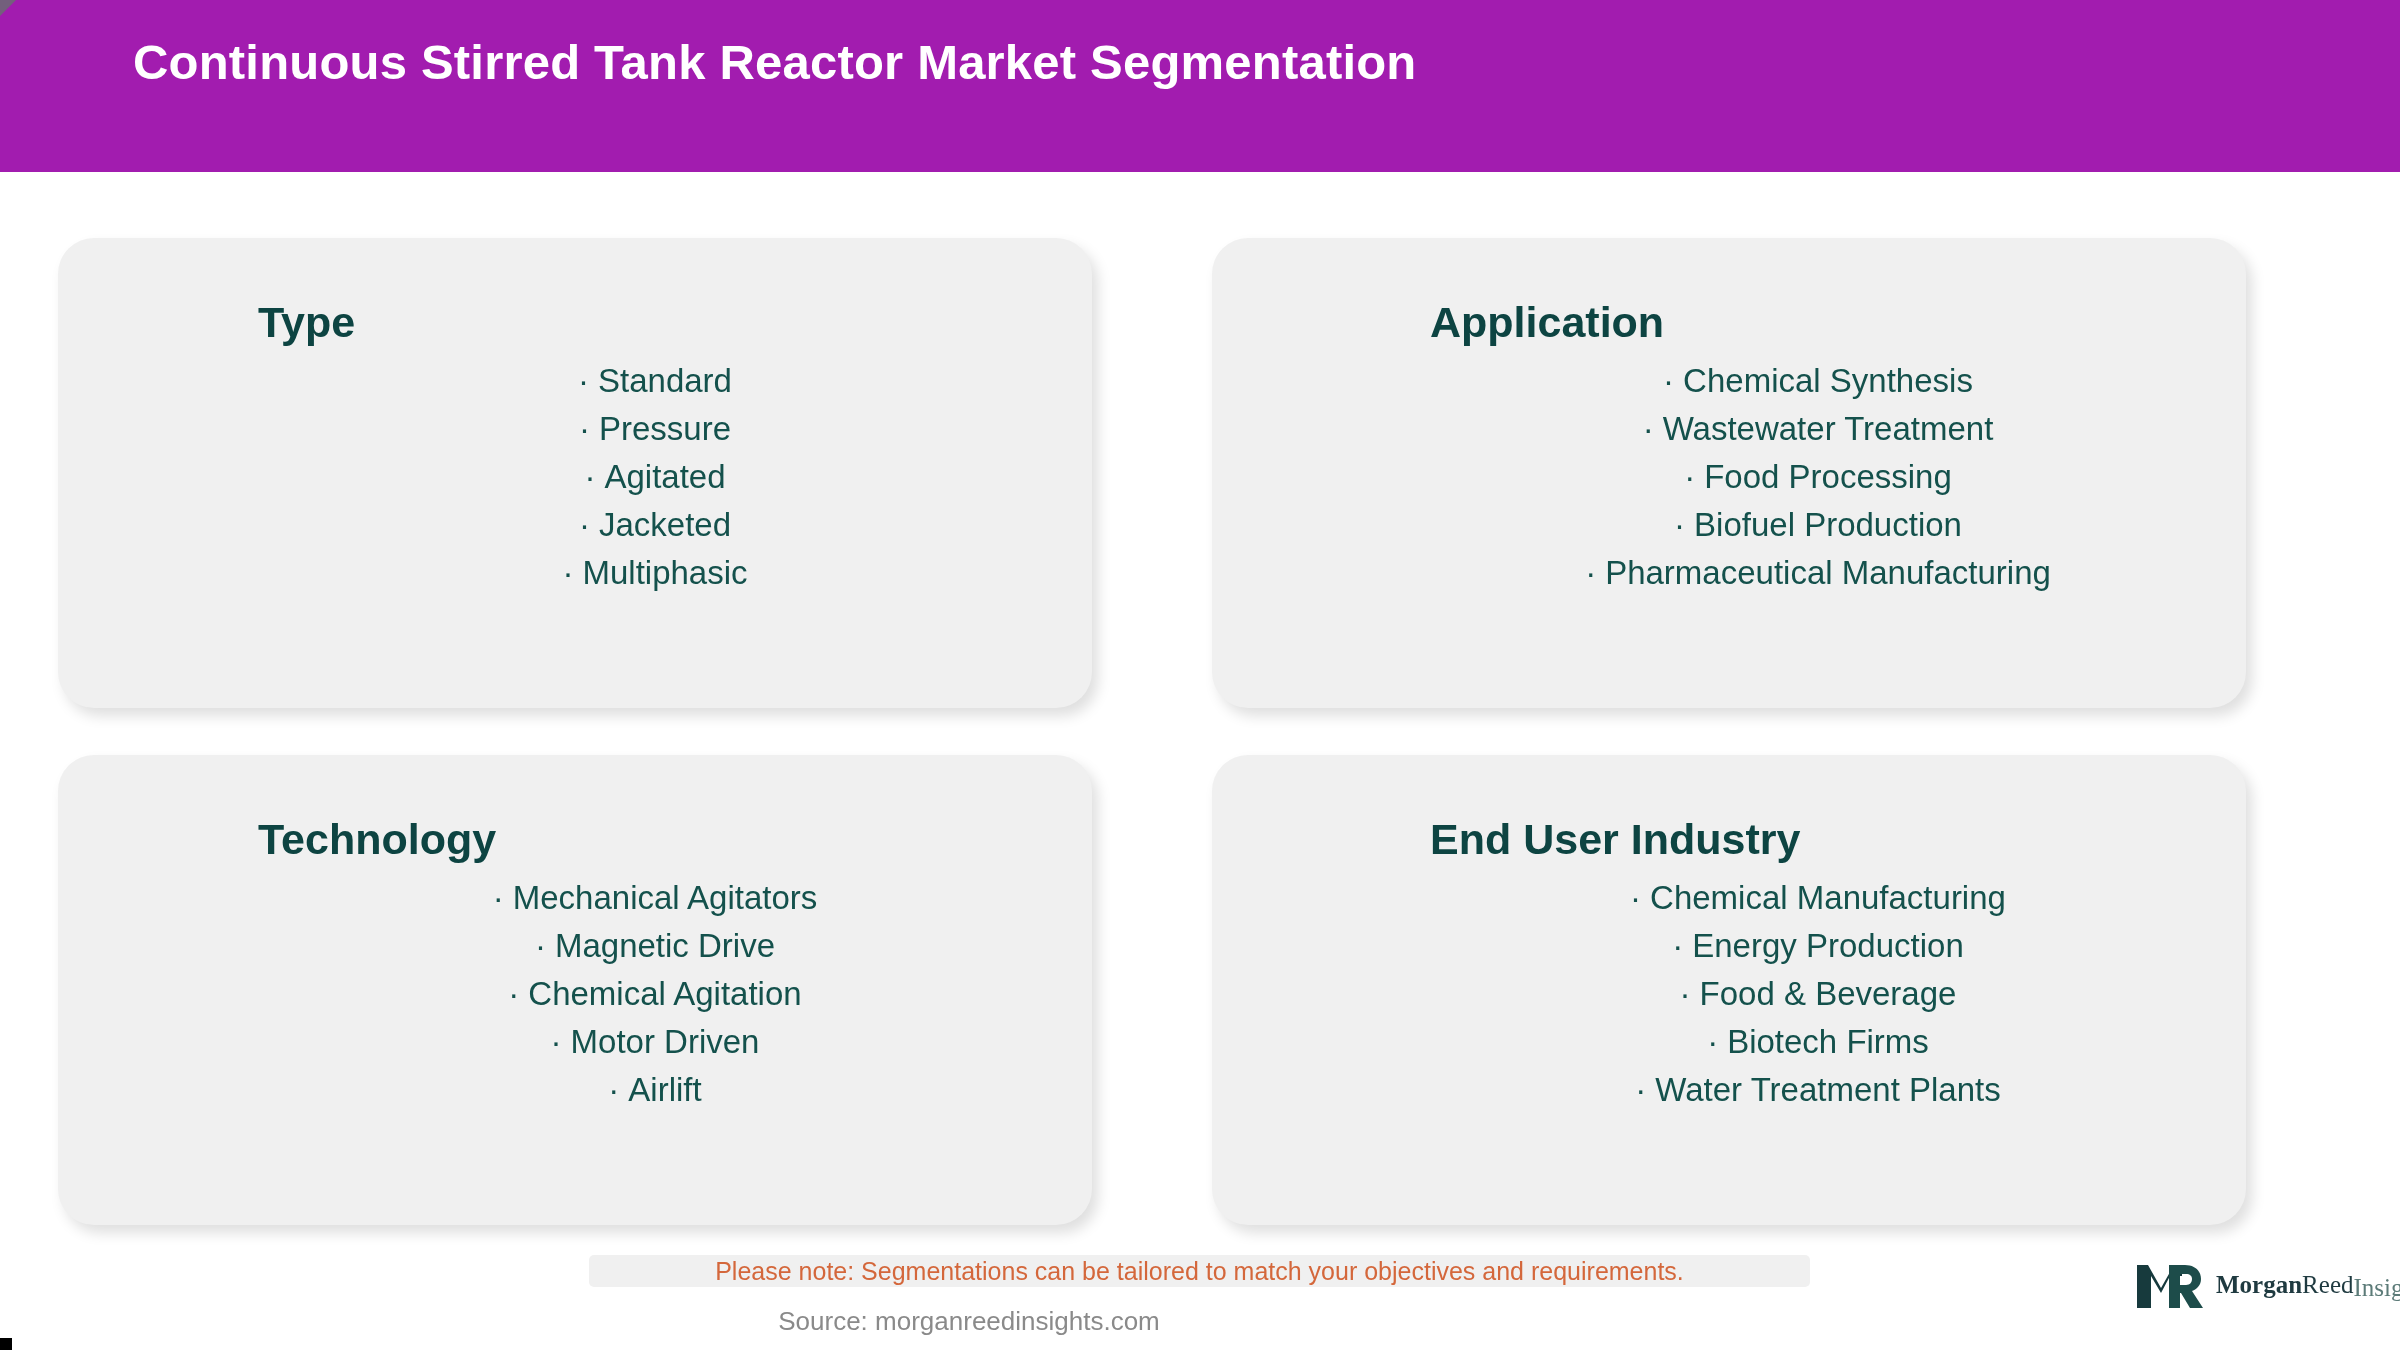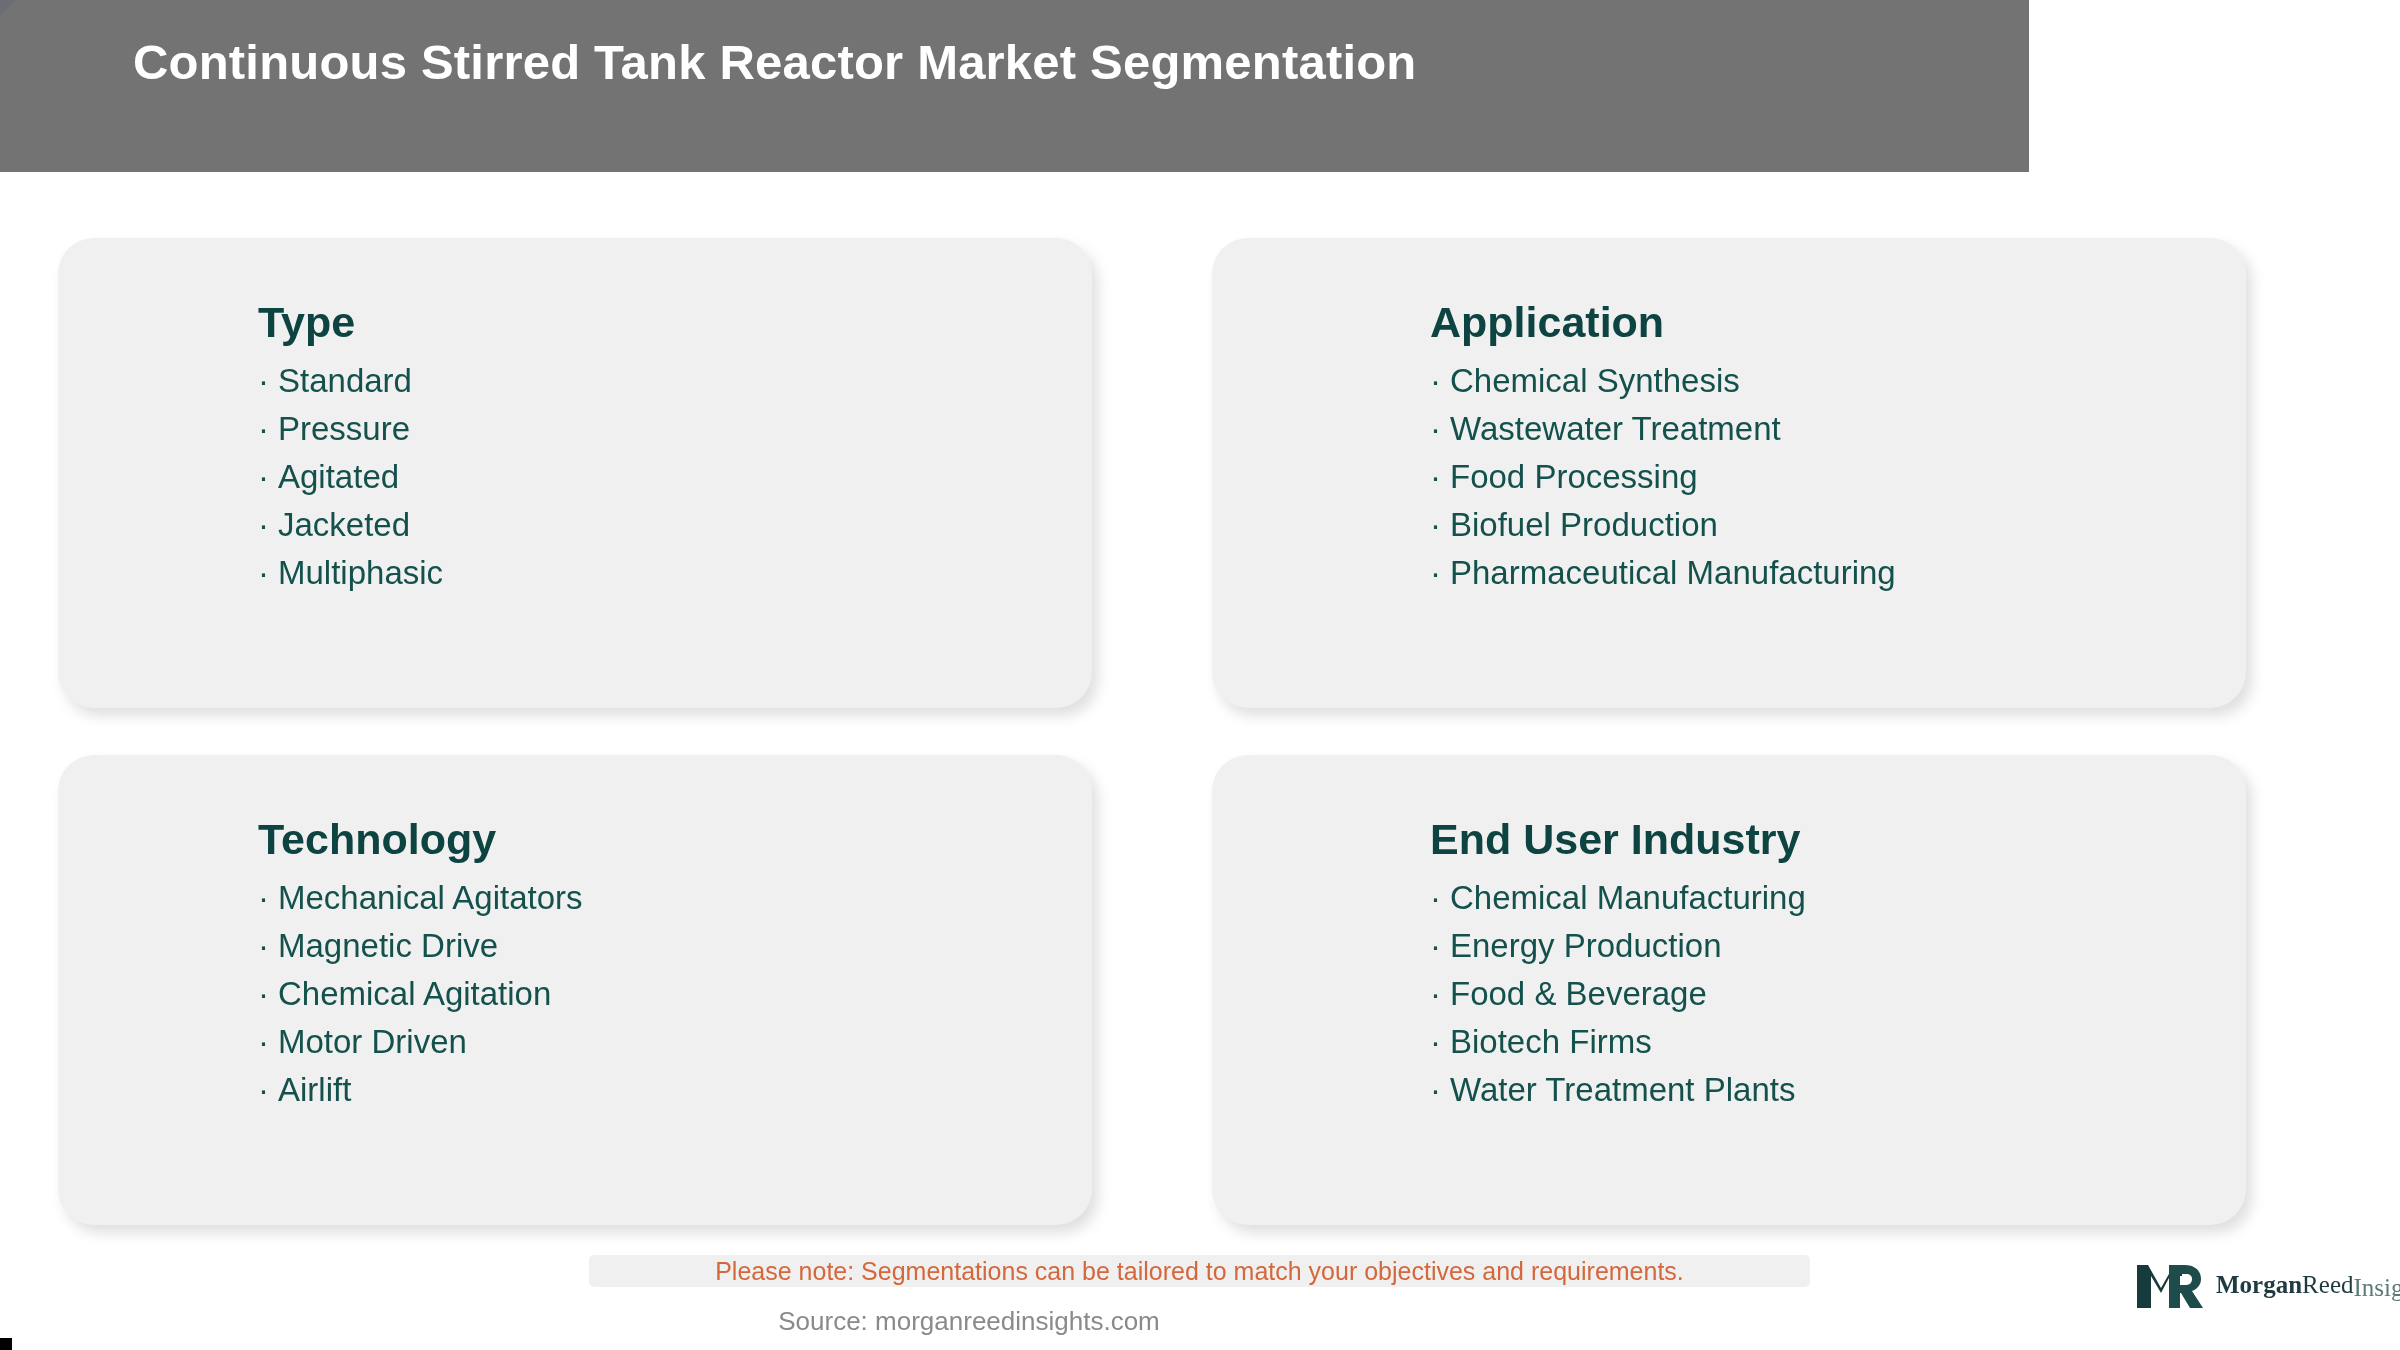--- a/index.html
+++ b/index.html
@@ -6,22 +6,22 @@
   html, body {
     width:2400px; height:1350px;
     background:#ffffff;
     font-family:"Liberation Sans", sans-serif;
     overflow:hidden;
   }
   .page { position:relative; width:2400px; height:1350px; background:#ffffff; }
 
   
   .header-band {
-    position:absolute; left:0; top:0; width:2029px; height:172px;
-    background:#737373;
+    position:absolute; left:0; top:0; width:2400px; height:172px;
+    background:#a21caf;
   }
   .header-corner-notch {
     position:absolute; left:0; top:0; width:16px; height:16px;
     background:#6b6b73; opacity:.85;
     clip-path:polygon(0 0, 100% 0, 0 100%);
   }
   .header-title {
     position:absolute; left:133px; top:34px;
     font-size:49px; font-weight:bold; color:#ffffff;
     letter-spacing:.2px; white-space:nowrap;
@@ -46,21 +46,21 @@
   .card.c1 .card-inner,
   .card.c3 .card-inner { left:218px; }
 
   .card-title {
     font-size:43px; font-weight:bold; color:#0d4442;
     line-height:1.05; margin-bottom:12px; white-space:nowrap;
   }
   .card-list { list-style:none; }
   .card-list li {
     font-size:33px; color:#14514c;
-    line-height:1.0; padding:7px 0 8px 0; white-space:nowrap;
+    line-height:1.0; padding:7px 0 8px 0; white-space:nowrap;text-align:center;
   }
   .bullet { display:inline-block; margin-right:9px; }
 
   
   .note-box {
     position:absolute; left:589px; top:1255px; width:1221px; height:32px;
     background:#f0f0f0; border-radius:5px;
     display:flex; align-items:center; justify-content:center;
   }
   .note-text {

